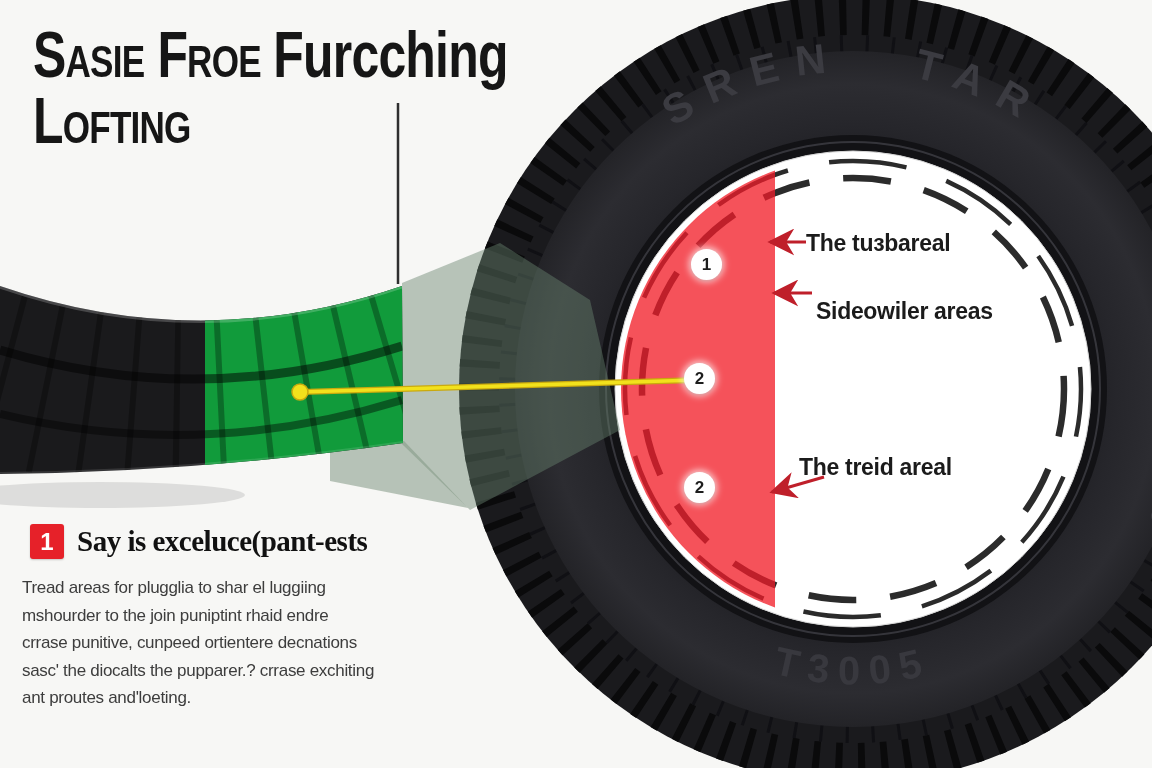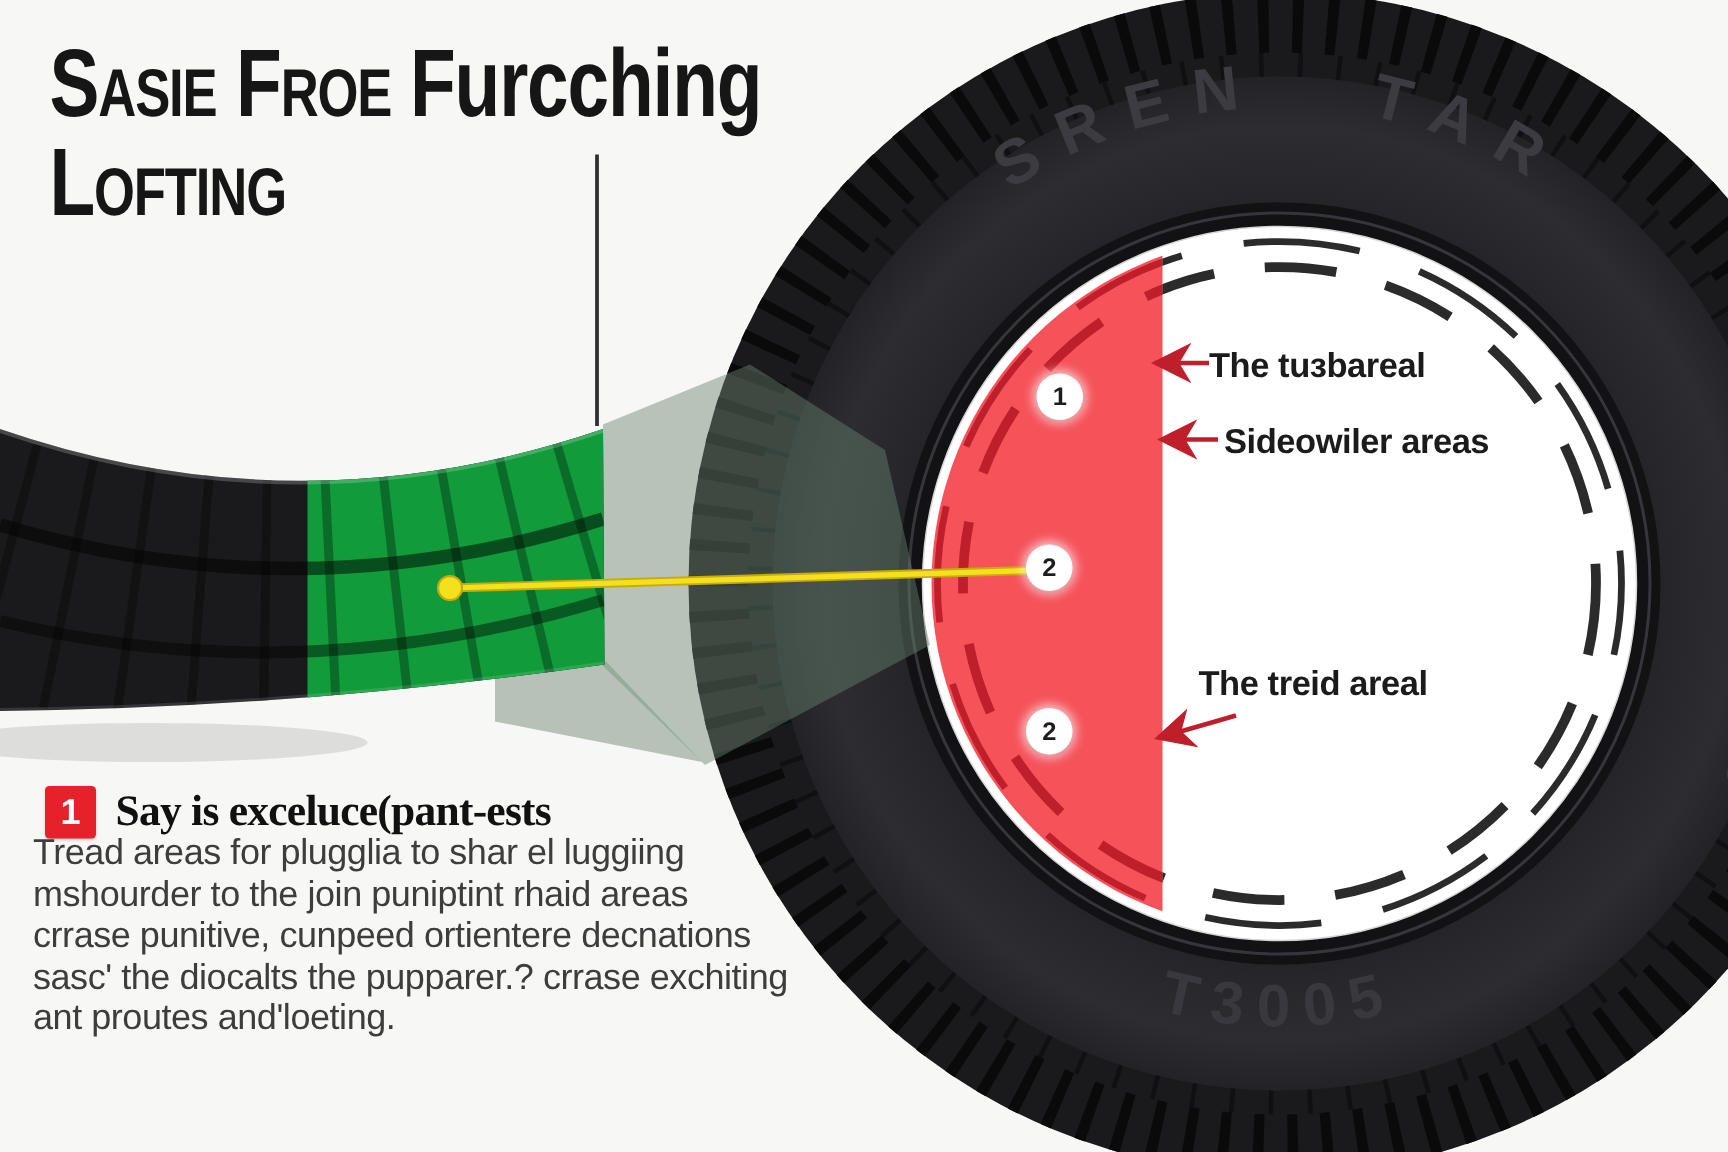--- a/index.html
+++ b/index.html
@@ -15,38 +15,38 @@
 
   .title{position:absolute;left:33px;top:22px;font-weight:bold;font-size:64px;
          line-height:66px;letter-spacing:-1px;color:var(--ink);
          transform:scaleX(.78);transform-origin:0 0;white-space:nowrap;}
   .sc{font-variant:small-caps;}
   .t-line .word-gap{margin-right:16px;}
 
   .callout{position:absolute;font-size:23px;font-weight:700;letter-spacing:-.3px;
            color:#1b1b1b;white-space:nowrap;}
   #co1{left:806px;top:230px;}
-  #co2{left:816px;top:281px;}
-  #co3{left:799px;top:442px;}
+  #co2{left:816px;top:298px;}
+  #co3{left:799px;top:454px;}
 
   .marker{position:absolute;width:31px;height:31px;border-radius:50%;background:#fff;
           display:flex;align-items:center;justify-content:center;
           font-size:17px;font-weight:bold;color:#1d1d1d;
           box-shadow:0 0 7px 2px rgba(255,255,255,.75),0 1px 3px rgba(0,0,0,.25);}
   #m1{left:691px;top:249px;}
   #m2{left:684px;top:363px;}
   #m3{left:684px;top:472px;}
 
   .legend-head{position:absolute;left:30px;top:524px;display:flex;align-items:center;}
   .badge{width:34px;height:35px;background:var(--red_badge);color:#fff;border-radius:3px;
          display:flex;align-items:center;justify-content:center;
          font-size:24px;font-weight:bold;box-shadow:0 1px 2px rgba(0,0,0,.2);}
   .legend-heading{margin-left:13px;font-size:29px;font-weight:bold;letter-spacing:-.5px;
                   color:#111;white-space:nowrap;font-family:Liberation Serif, serif;}
-  .legend-body{position:absolute;left:22px;top:555px;font-size:24px;line-height:27.6px;
+  .legend-body{position:absolute;left:22px;top:574px;font-size:17px;line-height:27.6px;
                letter-spacing:-.3px;color:var(--body_text);}
   .body-line{white-space:nowrap;}
 </style>
 </head>
 <body>
 
 <svg class="stage" width="1152" height="768" viewBox="0 0 1152 768">
   <defs>
     <radialGradient id="sw" cx="50%" cy="50%" r="50%">
       <stop offset="0%" stop-color="#101013"></stop>
@@ -153,17 +153,17 @@
 <div class="marker" id="m1">1</div>
 <div class="marker" id="m2">2</div>
 <div class="marker" id="m3">2</div>
 
 <div class="legend-head">
   <span class="badge">1</span>
   <span class="legend-heading">Say is exceluce(pant-ests</span>
 </div>
 <div class="legend-body">
     <div class="body-line">Tread areas for plugglia to shar el luggiing</div>
-    <div class="body-line">mshourder to the join puniptint rhaid areas</div>
+    <div class="body-line">mshourder to the join puniptint rhaid endre</div>
     <div class="body-line">crrase punitive, cunpeed ortientere decnations</div>
     <div class="body-line">sasc' the diocalts the pupparer.? crrase exchiting</div>
     <div class="body-line">ant proutes and'loeting.</div>
   </div>
 
 </body></html>

